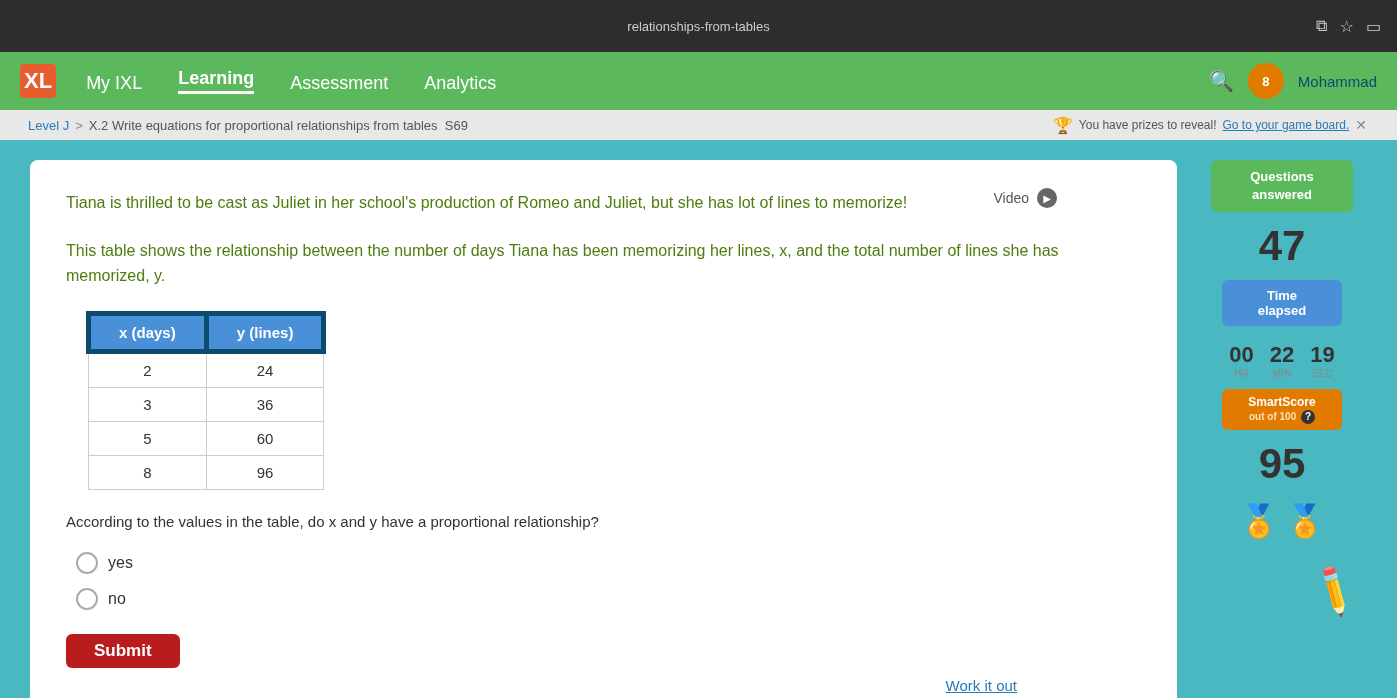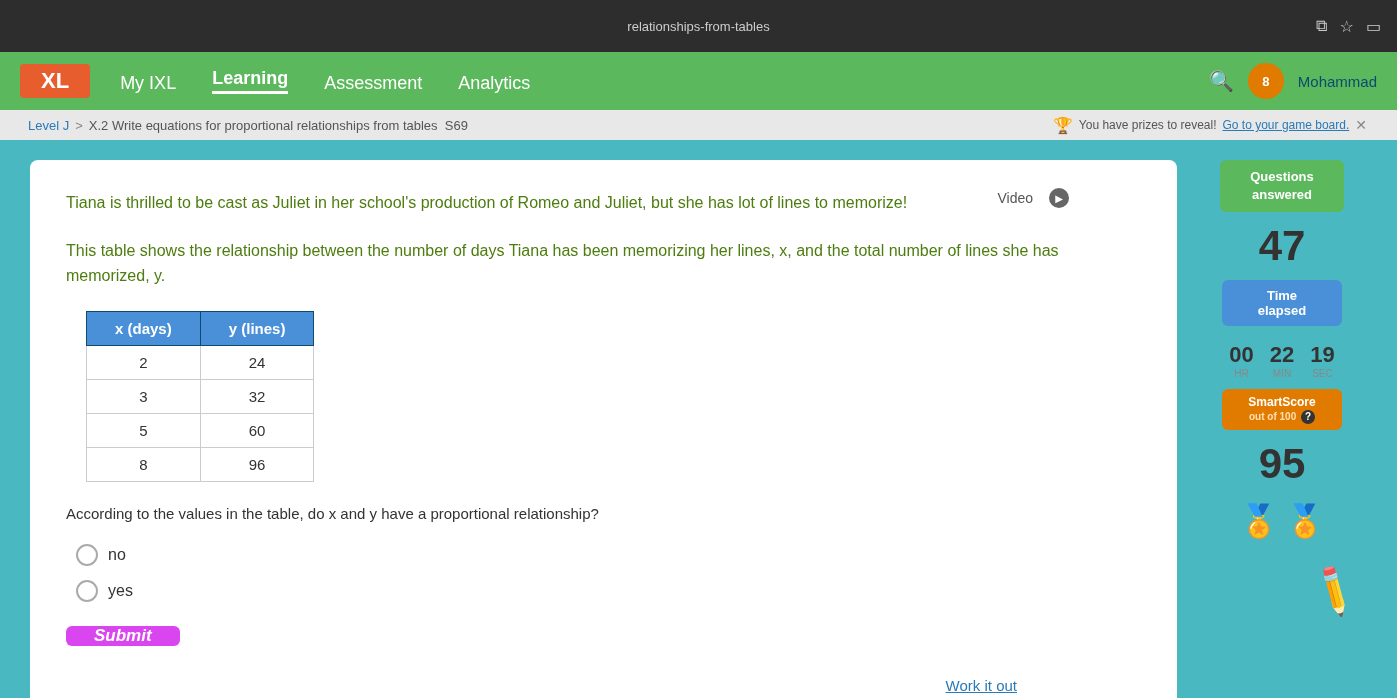--- a/index.html
+++ b/index.html
@@ -44,21 +44,21 @@
       display: flex;
       align-items: center;
       padding: 0 20px;
       position: relative;
     }
     .logo-box {
       background: #e85d2e;
       color: white;
       font-weight: bold;
       font-size: 22px;
-      padding: 4px 21px;
+      padding: 4px 4px;
       border-radius: 4px;
       margin-right: 30px;
     }
     .nav-links {
       display: flex;
       gap: 36px;
       align-items: flex-end;
     }
     .nav-link {
       color: white;
@@ -175,21 +175,21 @@
     .data-table {
       border-collapse: collapse;
       margin: 16px 0 20px 20px;
     }
     .data-table th {
       background: #4a90d9;
       color: white;
       padding: 8px 28px;
       font-size: 15px;
       font-weight: bold;
-      border: 1px solid #0c4a6e;
+      border: 5px solid #0c4a6e;
       text-align: center;
     }
     .data-table td {
       border: 1px solid #ccc;
       padding: 8px 28px;
       text-align: center;
       font-size: 15px;
       color: #333;
       background: white;
     }
@@ -220,50 +220,49 @@
       width: 22px;
       height: 22px;
       border-radius: 50%;
       border: 2px solid #aaa;
       background: white;
       flex-shrink: 0;
     }
 
     
     .submit-btn {
-      background: #d946ef;
+      background: #b91c1c;
       color: white;
       border: none;
       border-radius: 6px;
-      padding: 0 28px;
+      padding: 7px 28px;
       font-size: 17px;
       font-weight: bold;
       cursor: pointer;
       margin-left: 0;
-      font-style: italic;
     }
 
     .work-it-out {
       position: absolute;
       bottom: 16px;
       right: 160px;
       color: #2a7ab7;
       font-size: 15px;
       text-decoration: underline;
       cursor: pointer;
     }
 
     
     .video-link {
       position: absolute;
       top: 28px;
-      right: 108px;
-      display: flex;
-      align-items: center;
-      gap: 16px;
+      right: 120px;
+      display: flex;
+      align-items: center;
+      gap: 8px;
       color: #555;
       font-size: 14px;
       cursor: pointer;
     }
     .video-icon {
       background: #666;
       color: white;
       border-radius: 50%;
       width: 20px;
       height: 20px;
@@ -283,21 +282,21 @@
     }
     .questions-answered-box {
       background: #5cb85c;
       color: white;
       border-radius: 6px;
       padding: 8px 4px;
       text-align: center;
       font-size: 13px;
       font-weight: bold;
       line-height: 1.4;
-      width: 124px;
+      width: 142px;
     }
     .score-number {
       font-size: 42px;
       font-weight: bold;
       color: #333;
       text-align: center;
     }
     .time-elapsed-box {
       background: #4a90d9;
       color: white;
@@ -441,44 +440,44 @@
           <th>y (lines)</th>
         </tr>
       </thead>
       <tbody id="table-body">
       <tr>
             <td>2</td>
             <td>24</td>
           </tr>
           <tr>
             <td>3</td>
-            <td>32</td>
+            <td>36</td>
           </tr>
           <tr>
             <td>5</td>
             <td>60</td>
           </tr>
           <tr>
             <td>8</td>
             <td>96</td>
           </tr>
         </tbody>
     </table>
 
     <div class="question-bottom">According to the values in the table, do x and y have a proportional relationship?</div>
 
     
     <div class="radio-group">
       <label class="radio-option">
         <div class="radio-circle"></div>
-        <span>no</span>
+        <span>yes</span>
       </label>
       <label class="radio-option">
         <div class="radio-circle"></div>
-        <span>yes</span>
+        <span>no</span>
       </label>
     </div>
 
     
     <button class="submit-btn">Submit</button>
 
     <div class="work-it-out">Work it out</div>
   </div>
 
   <div class="right-panel">

